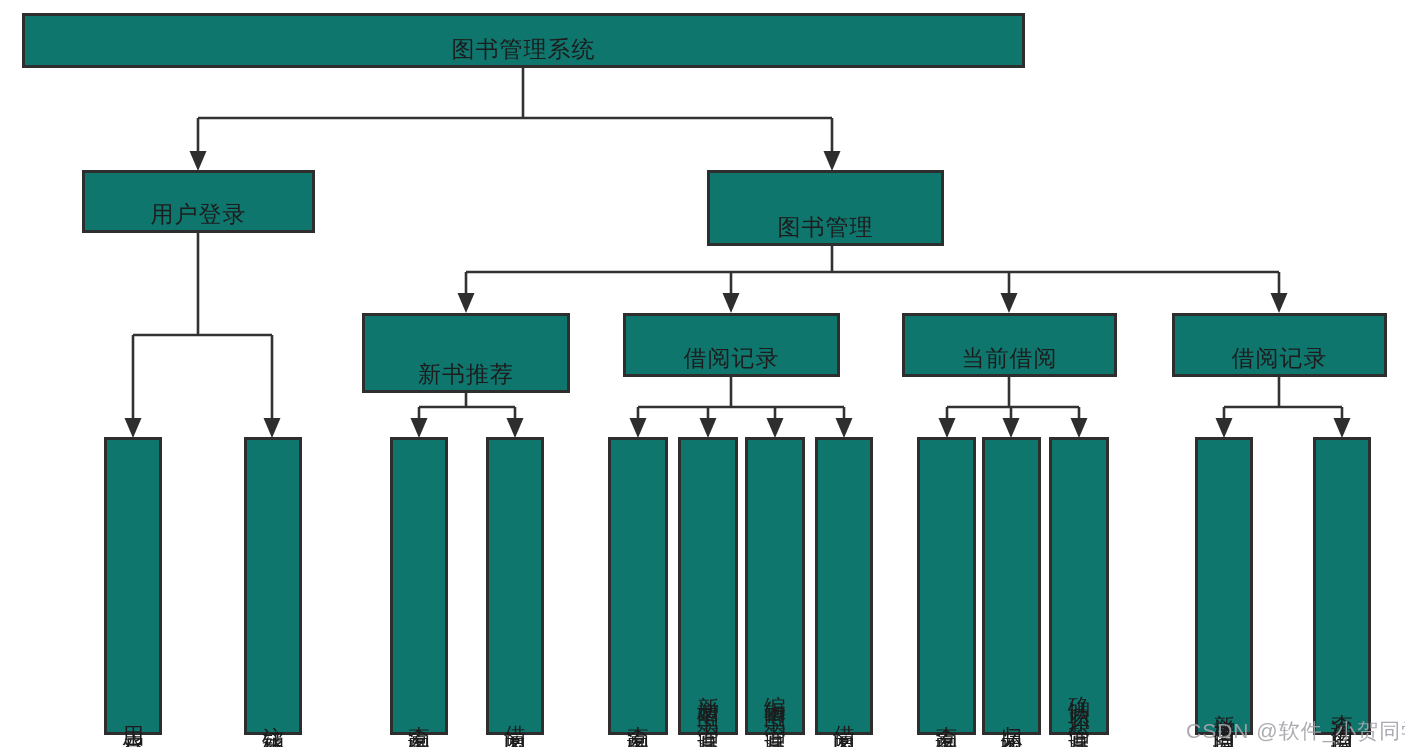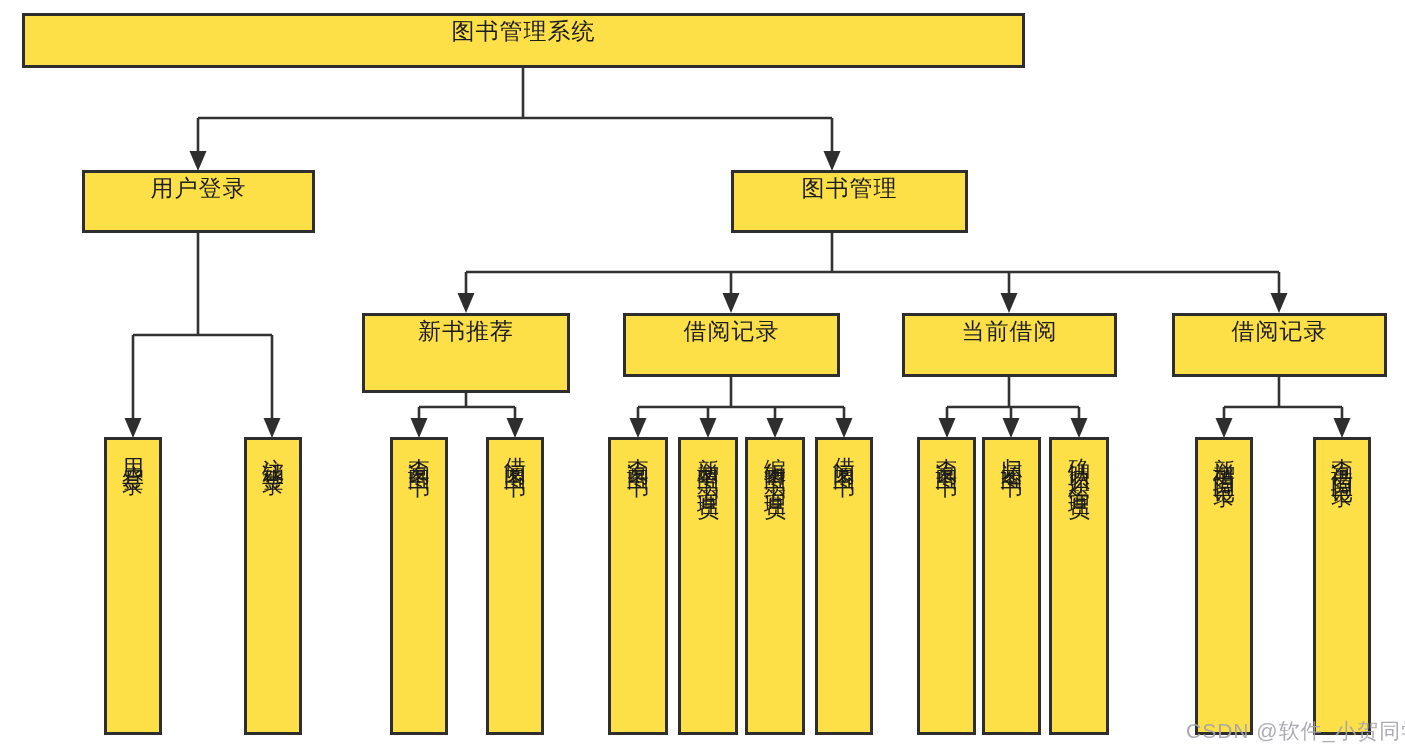--- a/index.html
+++ b/index.html
@@ -2,22 +2,22 @@
 <html><head>
 <meta charset="utf-8">
 <style>
   html,body{margin:0;padding:0;background:#ffffff;}
   #canvas{
     position:relative;width:1405px;height:747px;background:#ffffff;overflow:hidden;
     font-family:"Liberation Sans",sans-serif;
   }
   #wires{position:absolute;left:0;top:0;z-index:1;}
   .node{
-    position:absolute;box-sizing:border-box;border:3px solid #2e2e2e;background:#fde047;
-    display:flex;align-items:flex-start;justify-content:center;z-index:2;
+    position:absolute;box-sizing:border-box;border:3px solid #2e2e2e;background:#0f766e;
+    display:flex;align-items:flex-end;justify-content:center;z-index:2;
   }
   .node.h span{
     font-size:23px;color:#1c1c1c;letter-spacing:1px;white-space:nowrap;
   }
   .node.v .vtext{
     writing-mode:vertical-rl;text-orientation:mixed;font-size:22px;color:#1c1c1c;
     letter-spacing:6px;line-height:1;white-space:nowrap;
   }
   #watermark{
     position:absolute;left:1186px;top:717px;z-index:6;font-size:21px;
@@ -81,21 +81,21 @@
     </g>
   </svg>
 
   <div class="node h" style="left:22px;top:13px;width:1003px;height:55px">
     <span>图书管理系统</span>
   </div>
 
   <div class="node h" style="left:82px;top:170px;width:233px;height:63px">
     <span>用户登录</span>
   </div>
-  <div class="node h" style="left:731px;top:170px;width:237px;height:63px">
+  <div class="node h" style="left:707px;top:170px;width:237px;height:76px">
     <span>图书管理</span>
   </div>
 
   <div class="node h" style="left:362px;top:313px;width:208px;height:80px">
     <span>新书推荐</span>
   </div>
   <div class="node h" style="left:623px;top:313px;width:217px;height:64px">
     <span>借阅记录</span>
   </div>
   <div class="node h" style="left:1172px;top:313px;width:215px;height:64px">

